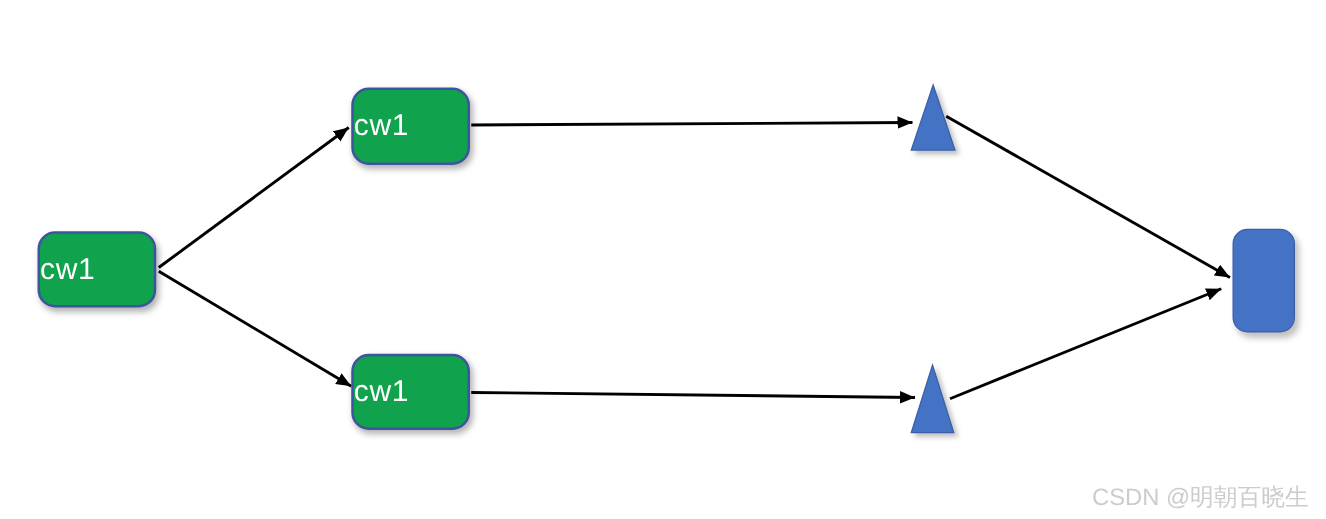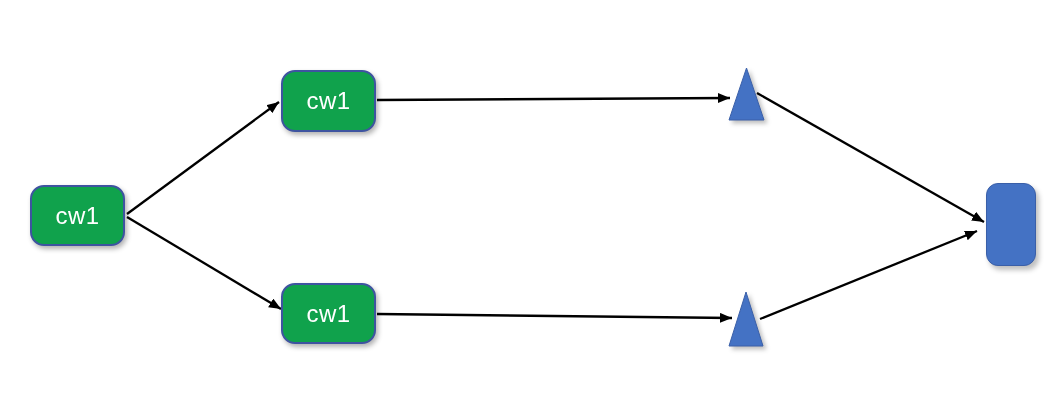--- a/index.html
+++ b/index.html
@@ -27,21 +27,21 @@
   .edge-layer {
     position: absolute;
     left: 0; top: 0;
     width: 1061px;
     height: 415px;
   }
   .node {
     position: absolute;
     display: flex;
     align-items: center;
-    justify-content: center;
+    justify-content: flex-start;
     background: var(--node-green, #10a24c);
     border: 2px solid var(--node-green-border, #3e54a0);
     border-radius: 14px;
     color: var(--label-text, #fff);
     font-size: 24px;
     letter-spacing: 0.5px;
     box-shadow: 2px 3px 5px rgba(0,0,0,0.30);
   }
   .node-source      { left: 30px;  top: 185px; width: 95px; height: 61px; }
   .node-worker-top  { left: 281px; top: 70px;  width: 95px; height: 62px; }
@@ -106,14 +106,15 @@
   <div class="node node-worker-top">
     <span>cw1</span>
   </div>
 
   <div class="node node-worker-bot">
     <span>cw1</span>
   </div>
 
   <div class="node-sink"></div>
 
+  <div class="watermark">CSDN @明朝百晓生</div>
 
 </div>
 
 </body></html>

